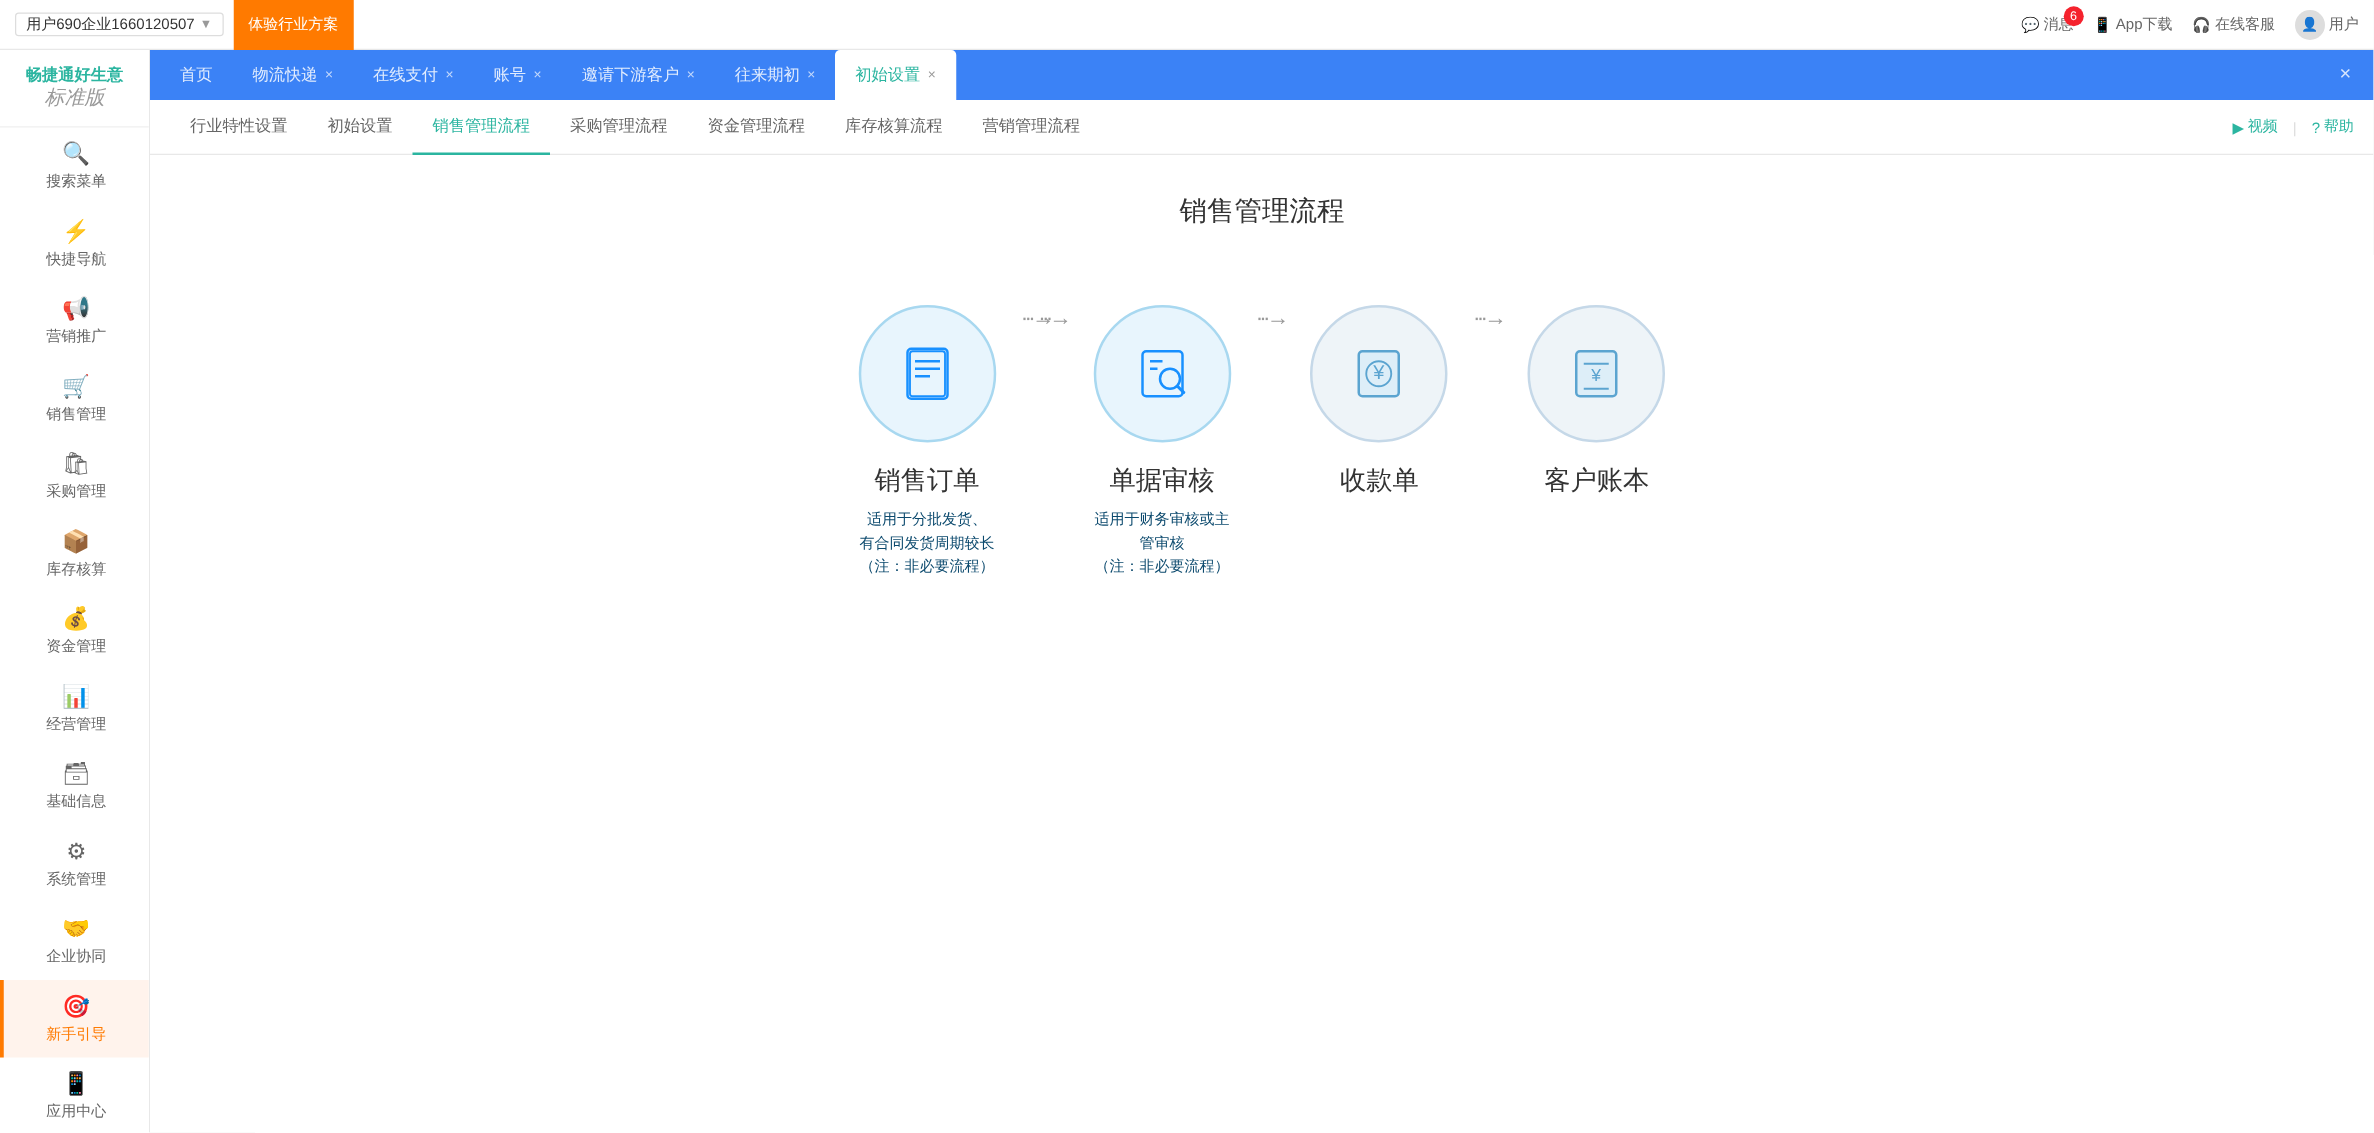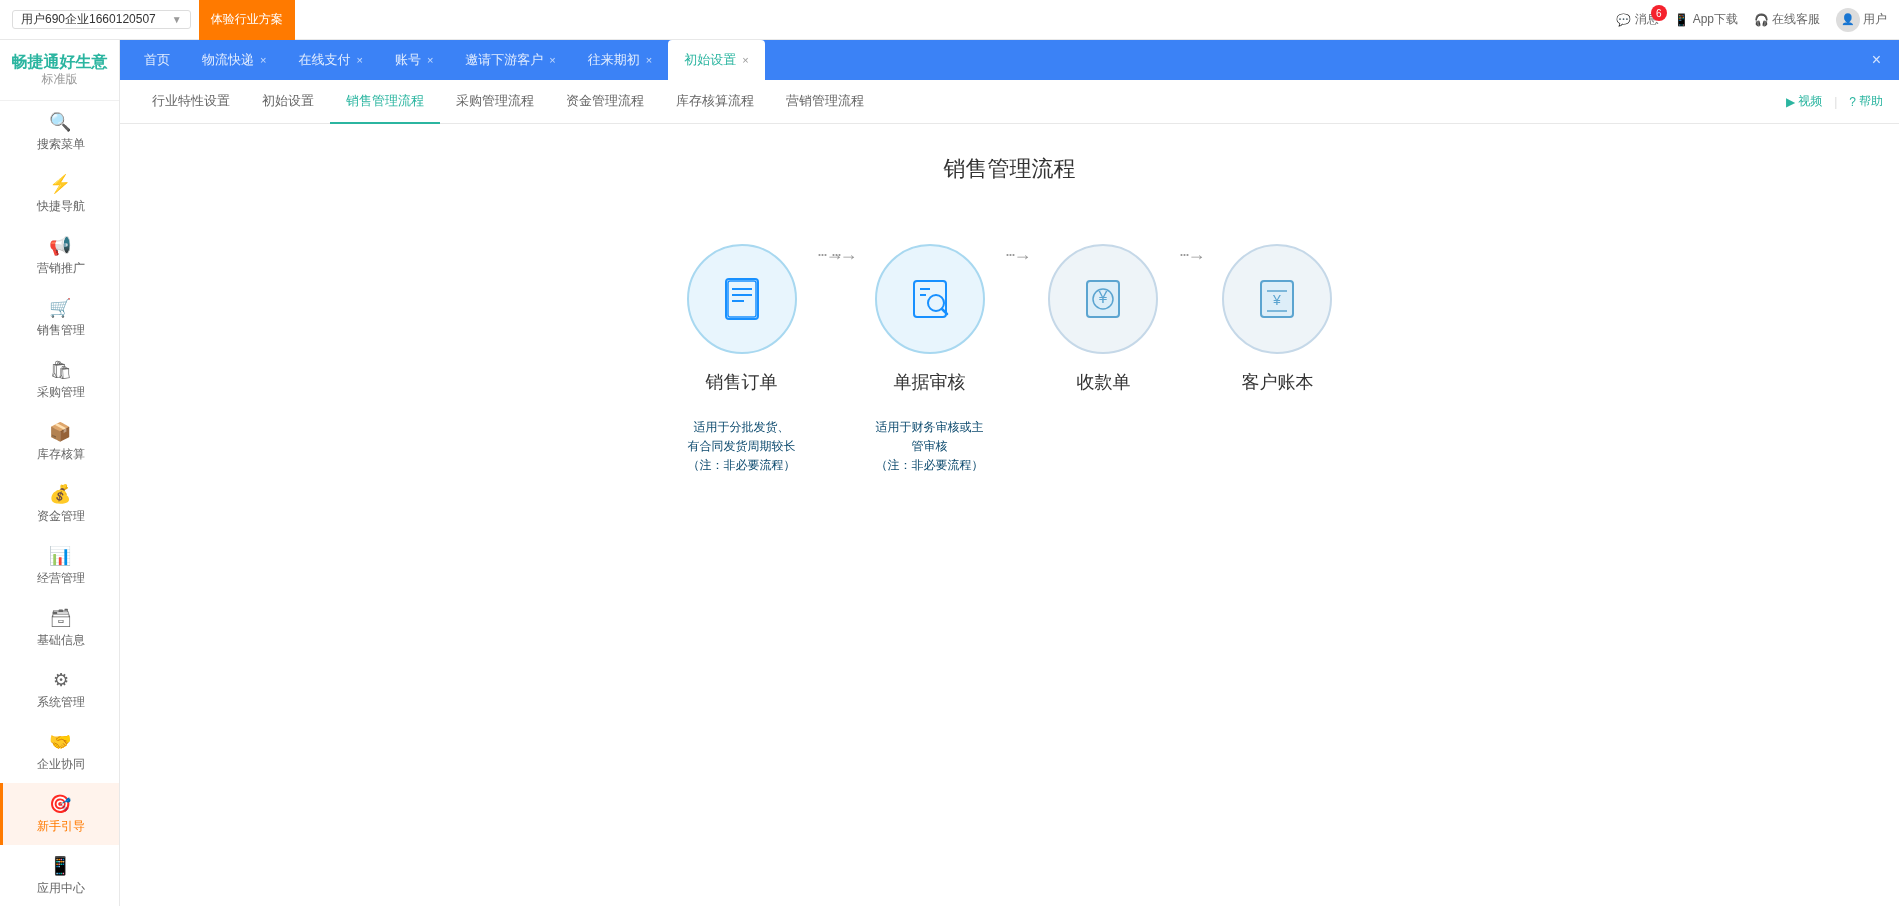--- a/index.html
+++ b/index.html
@@ -4,34 +4,34 @@
   <style>
     * { box-sizing: border-box; margin: 0; padding: 0; }
     body { font-family: 'Microsoft YaHei', Arial, sans-serif; font-size: 13px; background: #f5f5f5; color: #333; height: 906px; overflow: hidden; }
 
     
     .app-container { display: flex; flex-direction: column; height: 100%; }
 
     
     .top-header { background: #fff; height: 40px; display: flex; align-items: center; justify-content: space-between; padding: 0 12px; border-bottom: 1px solid #e8e8e8; }
     .top-header-left { display: flex; align-items: center; gap: 8px; }
-    .user-select { display: flex; align-items: center; gap: 16px; border: 1px solid #ddd; border-radius: 3px; padding: 0 8px; cursor: pointer; font-size: 12px; color: #333; background: #fff; }
+    .user-select { display: flex; align-items: center; gap: 4px; border: 1px solid #ddd; border-radius: 3px; padding: 0 8px; cursor: pointer; font-size: 12px; color: #333; background: #fff; }
     .user-select .arrow { color: #999; font-size: 10px; }
     .trial-btn { background: #ff7a00; color: #fff; border: none; border-radius: 3px; padding: 16px 12px; font-size: 12px; cursor: pointer; }
     .top-header-right { display: flex; align-items: center; gap: 16px; font-size: 12px; color: #666; }
     .top-header-right .icon-item { display: flex; align-items: center; gap: 3px; cursor: pointer; position: relative; }
     .badge { background: #f5222d; color: #fff; border-radius: 50%; width: 16px; height: 16px; font-size: 10px; display: flex; align-items: center; justify-content: center; position: absolute; top: -6px; right: -8px; }
     .user-avatar { width: 24px; height: 24px; border-radius: 50%; background: #ddd; display: flex; align-items: center; justify-content: center; font-size: 11px; color: #666; }
 
     
     .main-layout { display: flex; flex: 1; overflow: hidden; }
     .sidebar { width: 120px; background: #fff; border-right: 1px solid #e8e8e8; display: flex; flex-direction: column; overflow-y: auto; }
     .sidebar-logo { padding: 12px 10px; border-bottom: 1px solid #f0f0f0; display: flex; flex-direction: column; align-items: center; }
-    .sidebar-logo-text { color: #2bb5a0; font-size: 16px; font-weight: bold; line-height: 1.2; }
-    .sidebar-logo-sub { color: #999; font-size: 12px; }
+    .sidebar-logo-text { color: #2bb5a0; font-size: 13px; font-weight: bold; line-height: 1.2; }
+    .sidebar-logo-sub { color: #999; font-size: 16px; font-style: italic; }
     .sidebar-item { display: flex; flex-direction: column; align-items: center; padding: 10px 0; cursor: pointer; color: #666; font-size: 12px; gap: 3px; border-left: 3px solid transparent; }
     .sidebar-item.active { background: #fff3ec; color: #ff7a00; border-left-color: #ff7a00; }
     .sidebar-item .s-icon { font-size: 18px; }
 
     
     .content-area { flex: 1; display: flex; flex-direction: column; overflow: hidden; }
 
     
     .nav-tabs-bar { background: #3b82f6; height: 40px; display: flex; align-items: center; padding: 0 8px; gap: 0; }
     .nav-tab { padding: 0 16px; height: 40px; display: flex; align-items: center; gap: 4px; cursor: pointer; font-size: 13px; color: rgba(255,255,255,0.85); position: relative; }
@@ -51,21 +51,21 @@
     
     .main-content { flex: 1; background: #fff; overflow-y: auto; padding: 30px; }
     .page-title { text-align: center; font-size: 22px; color: #333; font-weight: normal; margin-bottom: 60px; }
 
     
     .flow-container { display: flex; align-items: flex-start; justify-content: center; gap: 0; }
     .flow-item { display: flex; flex-direction: column; align-items: center; width: 160px; }
     .flow-circle { width: 110px; height: 110px; border-radius: 50%; border: 2px solid #a8d8f0; background: #e8f5fd; display: flex; align-items: center; justify-content: center; margin-bottom: 16px; }
     .flow-circle svg { width: 52px; height: 52px; }
     .flow-circle.dimmed { border-color: #c5d8e8; background: #eef4f8; }
-    .flow-label { font-size: 18px; color: #333; margin-bottom: 24px; font-weight: 500; }
+    .flow-label { font-size: 21px; color: #333; margin-bottom: 8px; font-weight: 500; }
     .flow-desc { font-size: 12px; color: #0c4a6e; text-align: center; line-height: 1.6; }
     .flow-arrow { display: flex; align-items: center; padding-bottom: 60px; margin: 0 -5px; }
     .flow-arrow-text { color: #999; font-size: 18px; letter-spacing: -3px; }
   </style>
 </head>
 <body>
 
 <div class="app-container">
 
   <div class="top-header">

